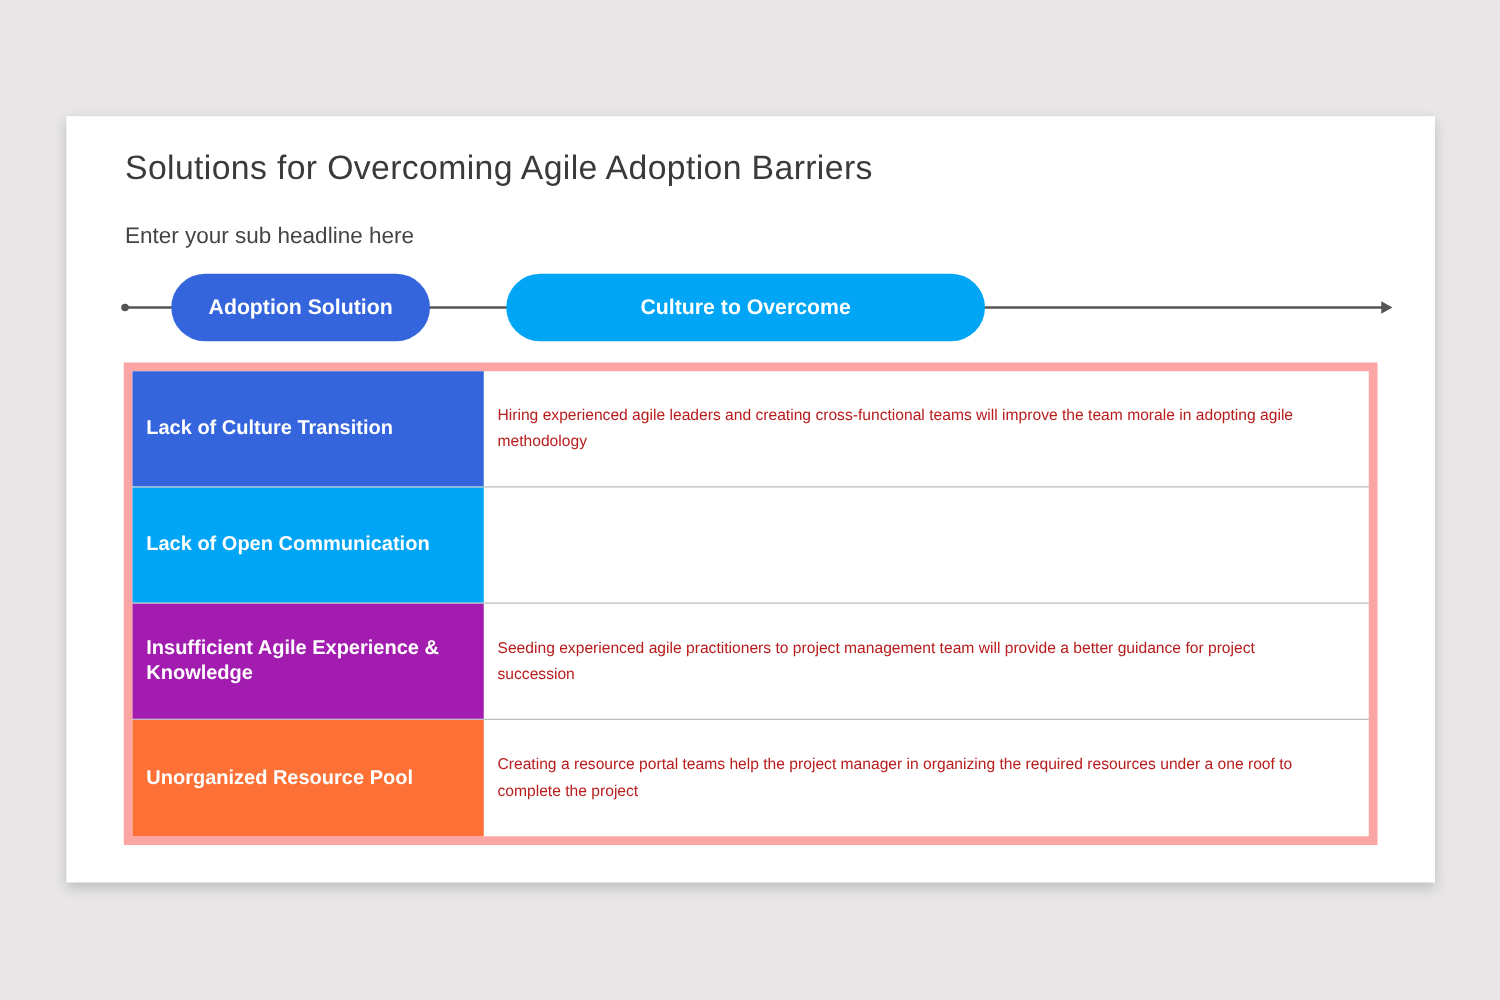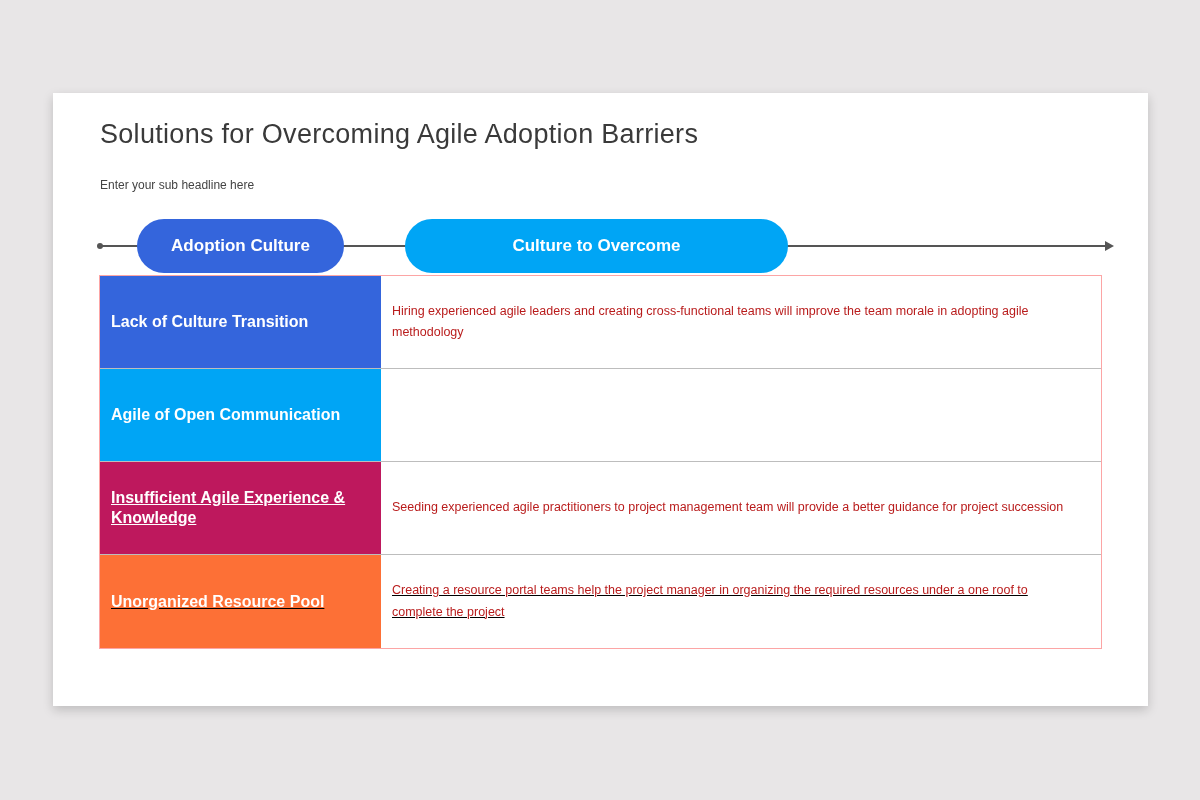--- a/index.html
+++ b/index.html
@@ -28,21 +28,21 @@
       color: #3a3a3a;
       font-weight: normal;
       letter-spacing: 0.3px;
       white-space: nowrap;
       margin: 0;
     }
     .subtitle {
       position: absolute;
       left: 47px;
       top: 85px;
-      font-size: 12px;
+      font-size: 18px;
       color: #444;
       margin: 0;
     }
     .timeline {
       position: absolute;
       left: 44px;
       top: 126px;
       width: 1020px;
       height: 56px;
     }
@@ -92,34 +92,33 @@
       background: #3465dc;
     }
     .pill.solution {
       left: 308px;
       width: 383px;
       background: #00a5f5;
     }
     .table {
       position: absolute;
       left: 46px;
-      top: 182px;
+      top: 197px;
       width: 1003px;
-      border: 1px solid #fca5a5;
+      border: 7px solid #fca5a5;
       box-sizing: border-box;
     }
     .row {
       display: flex;
       height: 93px;
       border-bottom: 1px solid #bdbdbd;
       box-sizing: border-box;
     }
     .row:last-child {
       border-bottom: none;
-      text-decoration: underline;
     }
     .cell-barrier {
       width: 281px;
       flex-shrink: 0;
       color: #fff;
       font-weight: bold;
       font-size: 16px;
       display: flex;
       align-items: center;
       padding: 0 10px 0 11px;
@@ -141,34 +140,34 @@
 <body>
 
 <div class="slide">
   <h1 class="title">Solutions for Overcoming Agile Adoption Barriers</h1>
   <p class="subtitle">Enter your sub headline here</p>
 
   <div class="timeline">
     <div class="timeline-line"></div>
     <div class="timeline-dot"></div>
     <div class="timeline-arrow"></div>
-    <div class="pill barrier">Adoption Culture</div>
+    <div class="pill barrier">Adoption Solution</div>
     <div class="pill solution">Culture to Overcome</div>
   </div>
 
   <div class="table">
     <div class="row">
       <div class="cell-barrier" style="background: rgb(52, 101, 220);">Lack of Culture Transition</div>
       <div class="cell-solution">Hiring experienced agile leaders and creating cross-functional teams will improve the team morale in adopting agile methodology</div>
     </div>
     <div class="row">
-      <div class="cell-barrier" style="background: rgb(0, 165, 245);">Agile of Open Communication</div>
+      <div class="cell-barrier" style="background: rgb(0, 165, 245);">Lack of Open Communication</div>
     </div>
     <div class="row">
-      <div class="cell-barrier" style="background: #be185d; text-decoration: underline;">Insufficient Agile Experience &amp; Knowledge</div>
+      <div class="cell-barrier" style="background: #a21caf;">Insufficient Agile Experience &amp; Knowledge</div>
       <div class="cell-solution">Seeding experienced agile practitioners to project management team will provide a better guidance for project succession</div>
     </div>
     <div class="row">
       <div class="cell-barrier" style="background: rgb(253, 112, 54);">Unorganized Resource Pool</div>
       <div class="cell-solution">Creating a resource portal teams help the project manager in organizing the required resources under a one roof to complete the project</div>
     </div>
   </div>
 </div>
 
 </body></html>

